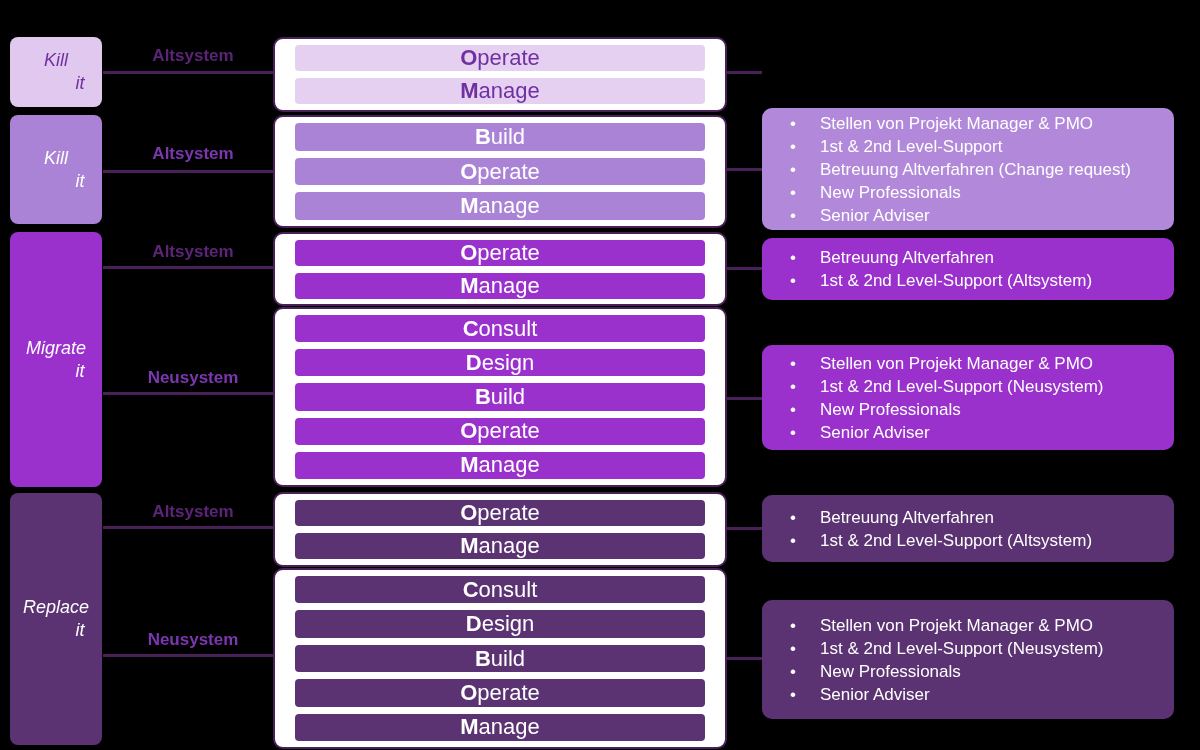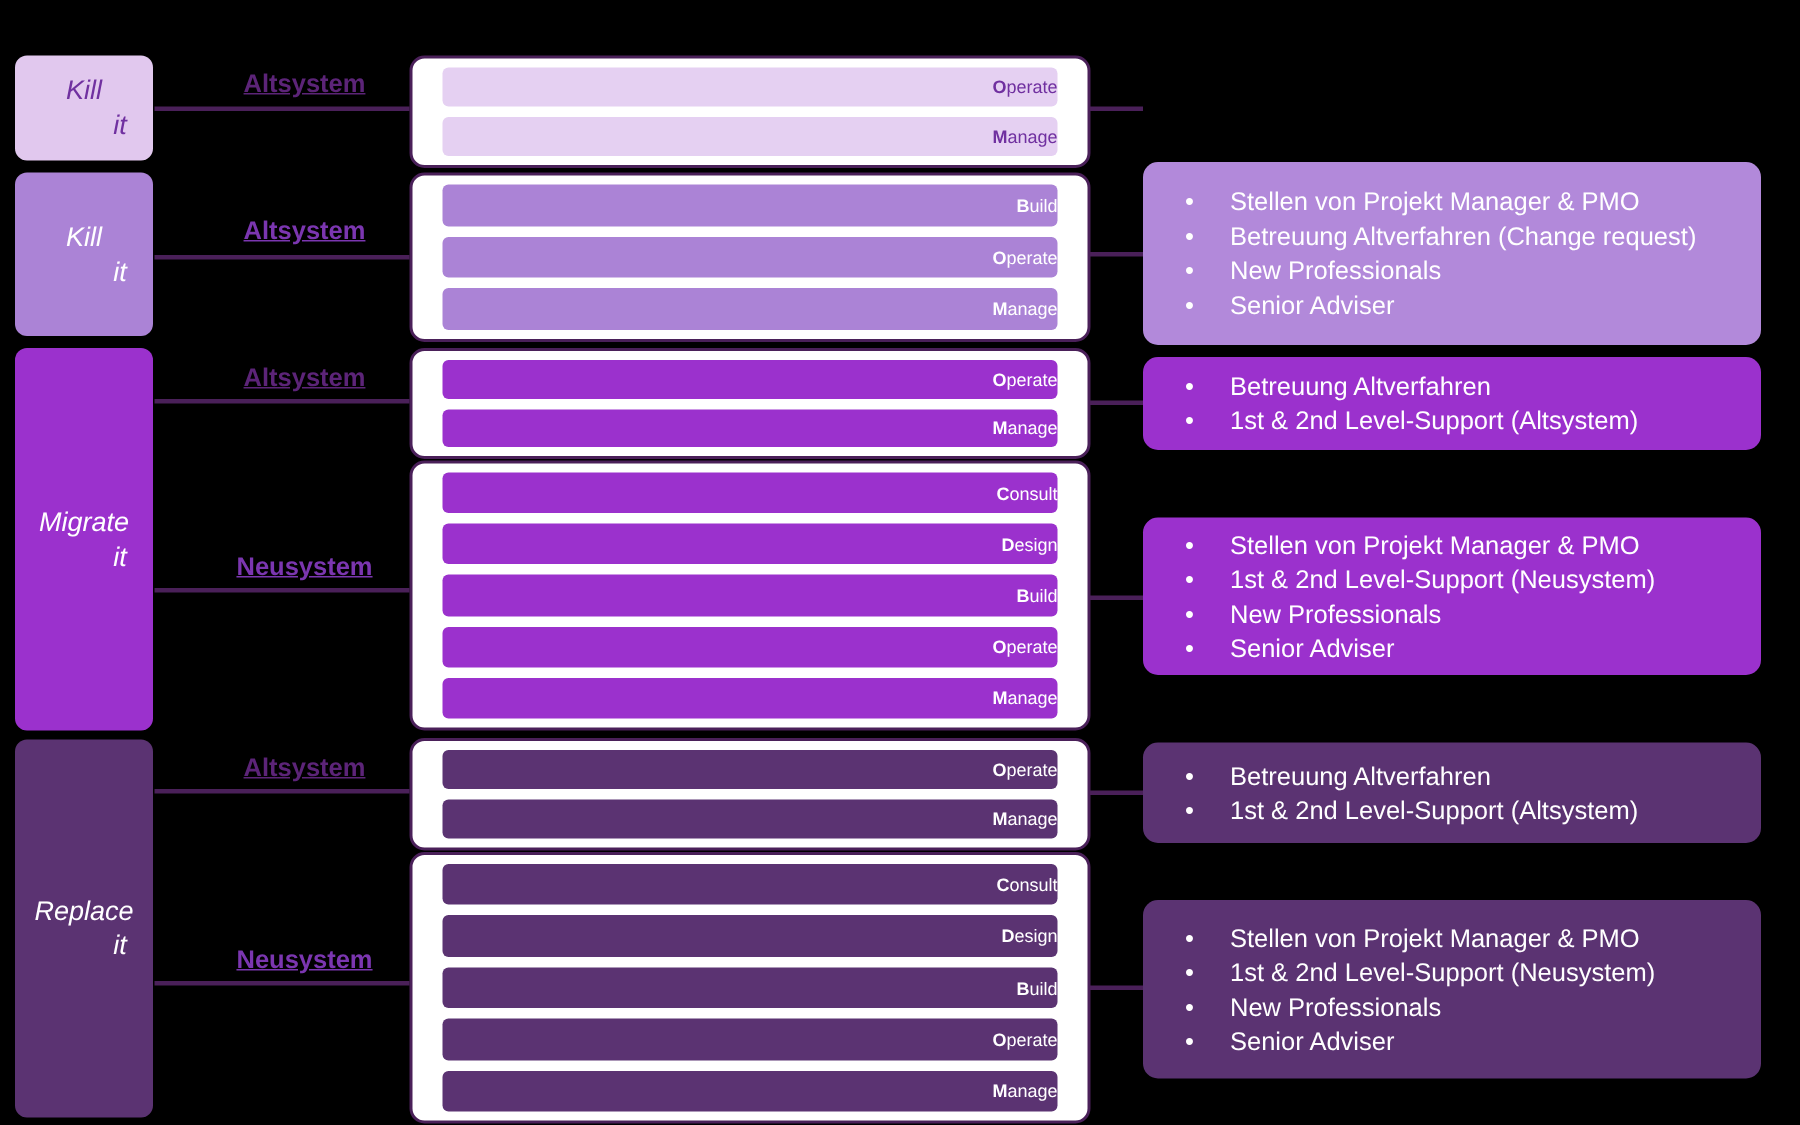--- a/index.html
+++ b/index.html
@@ -15,39 +15,39 @@
     font-size:18px;line-height:23px;text-align:center;font-style:italic;
   }
   .strategy-box .l2{display:block;margin-left:48px;}
   .fill-lightbox{background:var(--light-box);color:var(--purple-text);}
   .fill-medium{background:var(--medium);color:var(--white-text);}
   .fill-bright{background:var(--bright);color:var(--white-text);}
   .fill-dark{background:var(--dark);color:var(--white-text);}
 
   
   .sys-label{
-    position:absolute;left:116px;width:174px;height:22px;
-    text-align:center;font-weight:bold;font-size:17px;line-height:22px;text-decoration:underline;
+    position:absolute;left:106px;width:174px;height:22px;
+    text-align:center;font-weight:bold;font-size:17px;line-height:22px;
   }
   .lbl-dark{color:var(--label-dark);}
   .lbl-bright{color:var(--label-bright);}
   .conn{position:absolute;height:3px;background:var(--line);}
   .conn-left{left:103px;width:170px;}
   .conn-right{left:687px;width:75px;}
 
   
   .phase-container{
     position:absolute;left:273px;width:410px;border-radius:10px;
     background:var(--container-bg);border:2px solid var(--line);
     box-sizing:content-box;
     display:flex;flex-direction:column;gap:7px;padding:6px 20px;
   }
   .phase-bar{
-    flex:1;border-radius:4px;display:flex;align-items:center;justify-content:flex-end;
-    font-size:12px;
+    flex:1;border-radius:4px;display:flex;align-items:center;justify-content:center;
+    font-size:22px;
   }
   .bar-light{background:var(--light-bar);color:var(--purple-text);}
   .bar-medium{background:var(--medium);color:var(--white-text);}
   .bar-bright{background:var(--bright);color:var(--white-text);}
   .bar-dark{background:var(--dark);color:var(--white-text);}
   .phase-bar .init{font-weight:bold;}
 
   
   .service-box{
     position:absolute;left:762px;width:412px;border-radius:10px;
@@ -110,20 +110,21 @@
     <div class="phase-bar bar-medium">
       <span><span class="init">O</span><span>perate</span></span>
     </div>
     <div class="phase-bar bar-medium">
       <span><span class="init">M</span><span>anage</span></span>
     </div>
   </div>
   <div class="service-box svc-medium" style="top:108px;height:122px;">
     <ul>
       <li>Stellen von Projekt Manager &amp; PMO</li>
+      <li>1st &amp; 2nd Level-Support</li>
       <li>Betreuung Altverfahren (Change request)</li>
       <li>New Professionals</li>
       <li>Senior Adviser</li>
     </ul>
   </div>
 
   <div class="sys-label lbl-dark" style="top:241px;">Altsystem</div>
   <div class="conn conn-left" style="top:266px;"></div>
   <div class="conn conn-right" style="top:267px;"></div>
   <div class="phase-container" style="top:232px;height:58px;">

